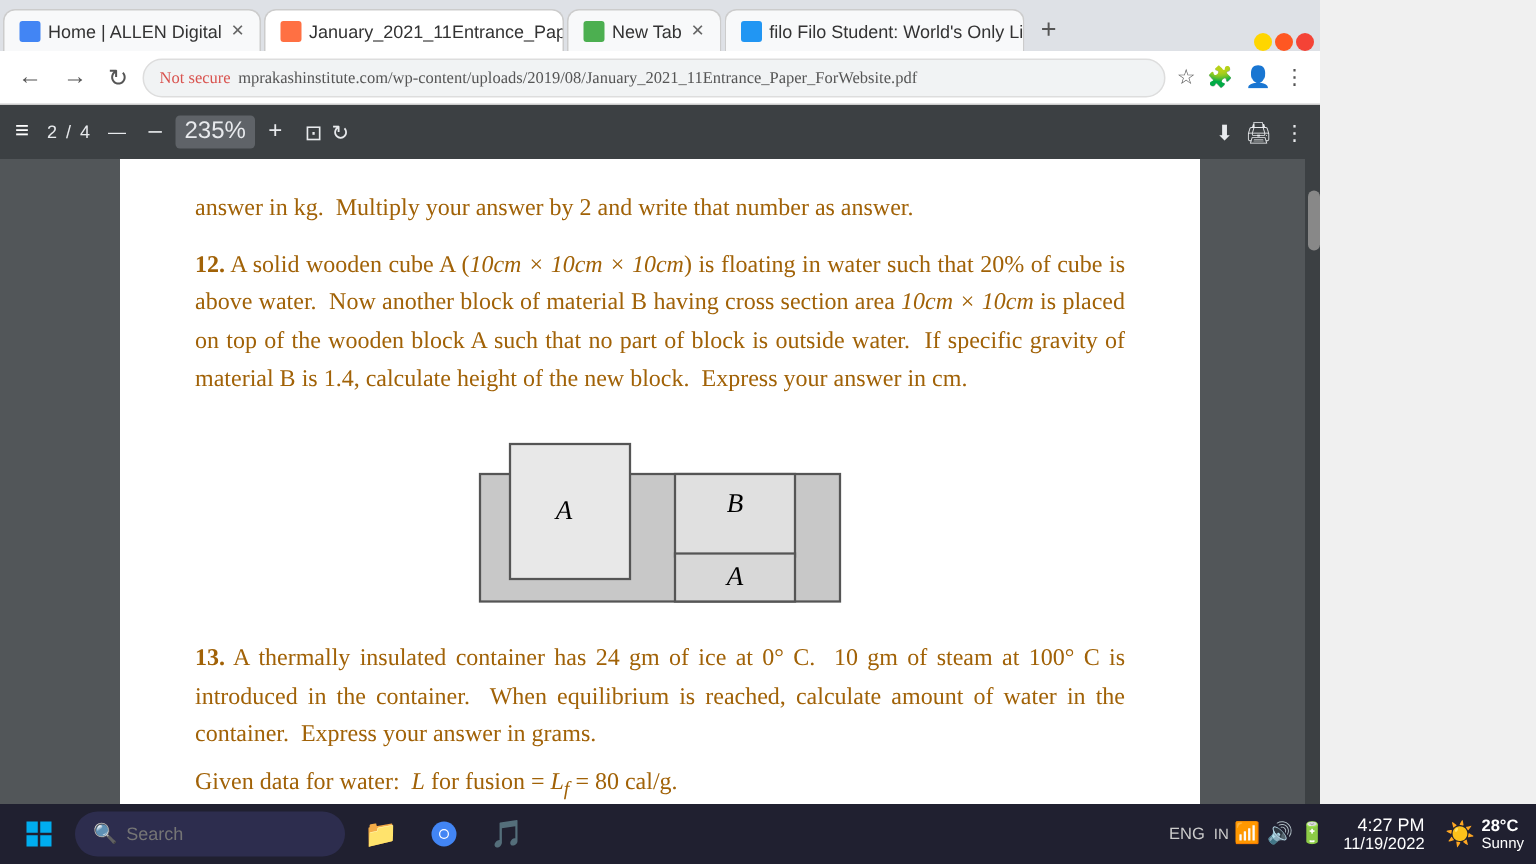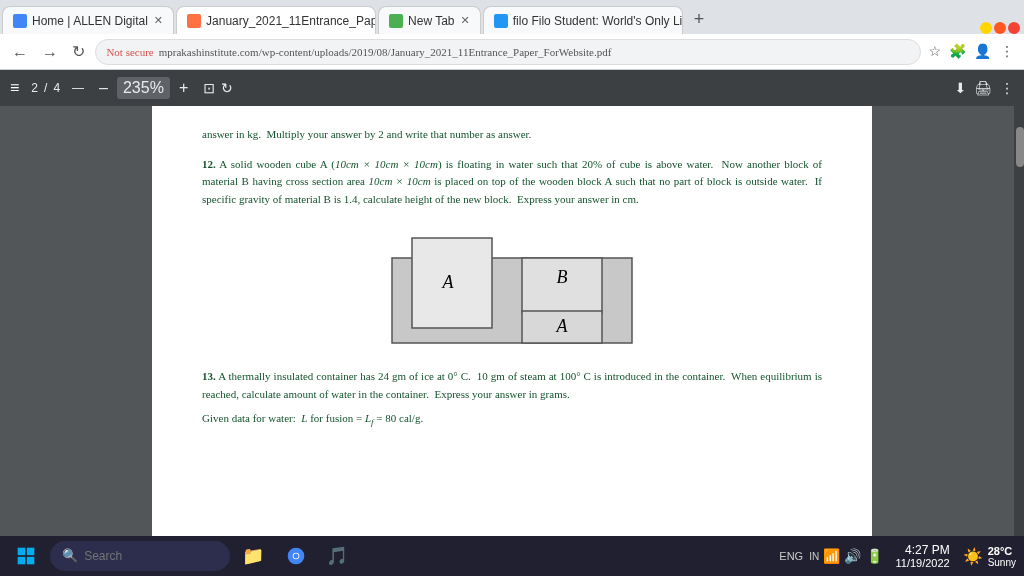--- a/index.html
+++ b/index.html
@@ -1,19 +1,19 @@
 <!DOCTYPE html>
 <html><head>
   <meta charset="utf-8">
   <style>
     * { margin: 0; padding: 0; box-sizing: border-box; }
     body { font-family: 'Times New Roman', Times, serif; background: #f0f0f0; width: 1024px; height: 576px; overflow: hidden; position: relative; }
 
     
-    .browser-window { width: 1024px; height: 576px; background: #dee1e6; display: flex; flex-direction: column; }
+    .browser-window { width: 880px; height: 576px; background: #dee1e6; display: flex; flex-direction: column; }
 
     
     .tab-bar { background: #dee1e6; display: flex; align-items: flex-end; padding: 4px 0 0 0; height: 34px; }
     .tab { display: flex; align-items: center; background: #f8f9fa; border-radius: 8px 8px 0 0; padding: 4px 10px; height: 28px; font-size: 12px; font-family: Arial, sans-serif; color: #333; max-width: 200px; white-space: nowrap; overflow: hidden; text-overflow: ellipsis; border: 1px solid #ccc; border-bottom: none; margin-left: 2px; }
     .tab.active { background: #fff; z-index: 2; }
     .tab-icon { width: 14px; height: 14px; margin-right: 5px; border-radius: 2px; flex-shrink: 0; }
     .tab-close { margin-left: 6px; font-size: 11px; color: #666; cursor: pointer; flex-shrink: 0; }
     .tab-new { background: none; border: none; margin-left: 5px; font-size: 18px; color: #555; cursor: pointer; padding: 2px 6px; align-self: center; }
 
     
@@ -34,21 +34,21 @@
     .pdf-icon-btn { background: none; border: none; color: #e8eaed; font-size: 14px; cursor: pointer; }
     .pdf-toolbar-right { margin-left: auto; display: flex; align-items: center; gap: 8px; }
 
     
     .pdf-content-area { flex: 1; background: #525659; display: flex; justify-content: center; overflow: hidden; position: relative; }
     .pdf-page { background: #fff; width: 720px; height: 100%; overflow: hidden; padding: 20px 50px; position: relative; }
     .pdf-scrollbar { position: absolute; right: 0; top: 0; width: 10px; height: 100%; background: #3c4043; }
     .pdf-scrollbar-thumb { width: 8px; background: #888; border-radius: 4px; margin: 1px; height: 40px; position: absolute; top: 20px; left: 1px; }
 
     
-    .pdf-text { font-size: 11px; line-height: 1.6; color: #14532d; text-align: justify; }
+    .pdf-text { font-size: 16px; line-height: 1.6; color: #a16207; text-align: justify; }
     .cutoff-text { font-size: 15px; color: #000; margin-bottom: 8px; opacity: 0.7; overflow: hidden; height: 18px; }
     .question-num { font-weight: bold; }
     .math-italic { font-style: italic; }
     .diagram-container { display: flex; justify-content: center; margin: 20px 0; }
     .diagram { width: 260px; height: 120px; position: relative; }
     .diagram svg { width: 100%; height: 100%; }
 
     
     .taskbar { position: absolute; bottom: 0; left: 0; width: 1024px; height: 40px; background: #1a1a2e; display: flex; align-items: center; padding: 0 8px; gap: 4px; }
     .taskbar-item { display: flex; align-items: center; justify-content: center; width: 36px; height: 36px; border-radius: 4px; cursor: pointer; }

